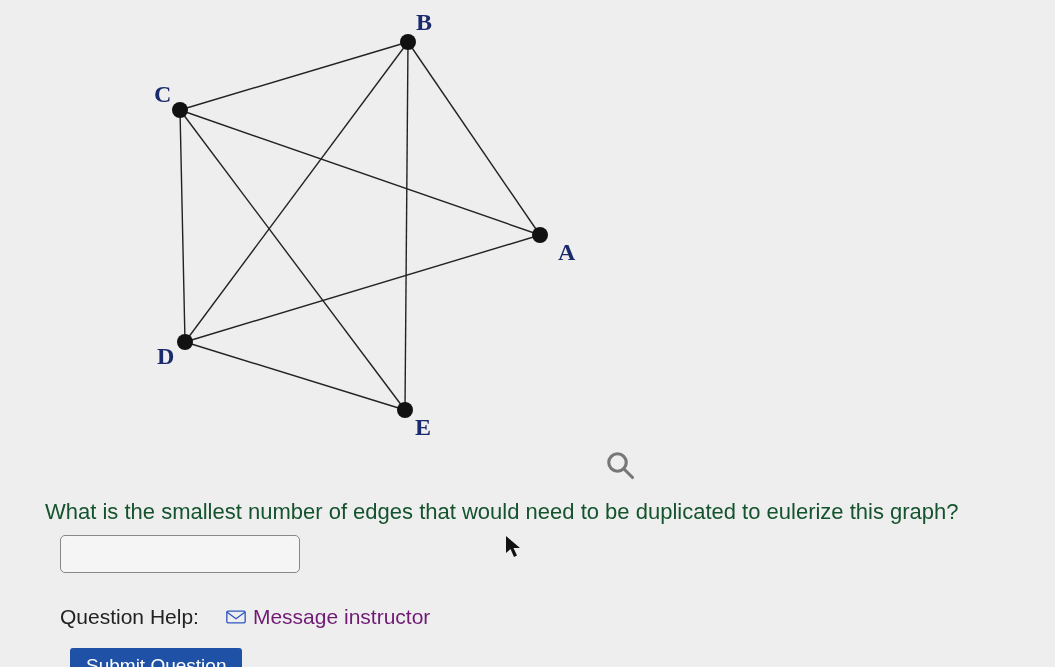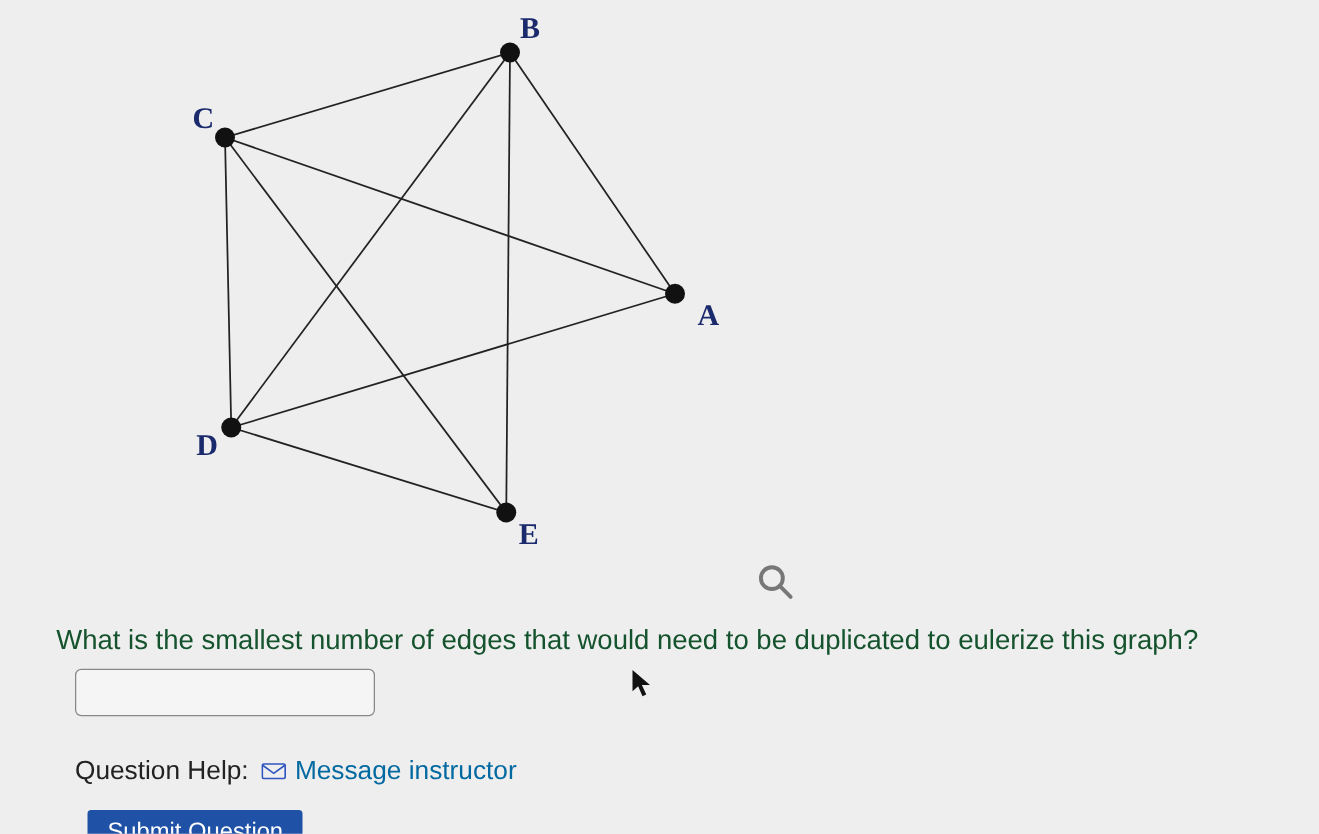--- a/index.html
+++ b/index.html
@@ -66,24 +66,24 @@
     box-sizing: border-box;
   }
   .help-row {
     position: absolute;
     left: 60px;
     top: 605px;
     font-size: 21px;
     color: #222;
     display: flex;
     align-items: center;
-    gap: 10px;
+    gap: 27px;
   }
   .help-link {
-    color: #0369a1;
+    color: #701a75;
     display: inline-flex;
     align-items: center;
     gap: 7px;
     cursor: pointer;
   }
   .mail-icon {
     width: 20px;
     height: 14px;
   }
   .submit-btn {

